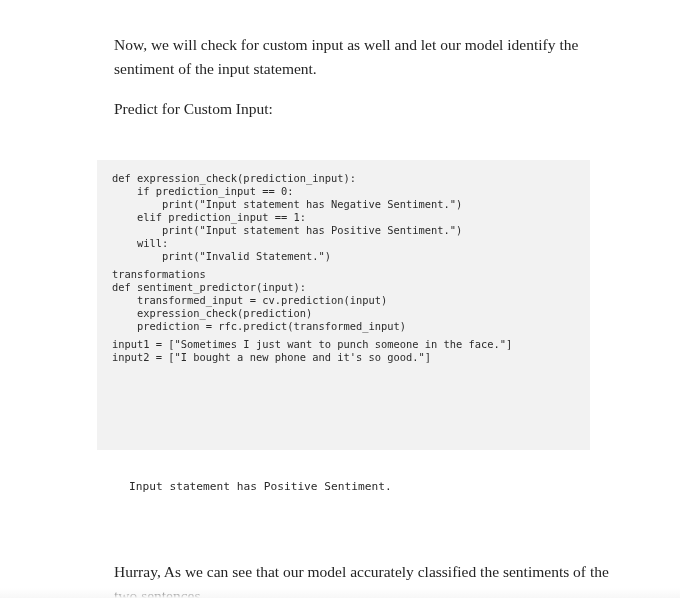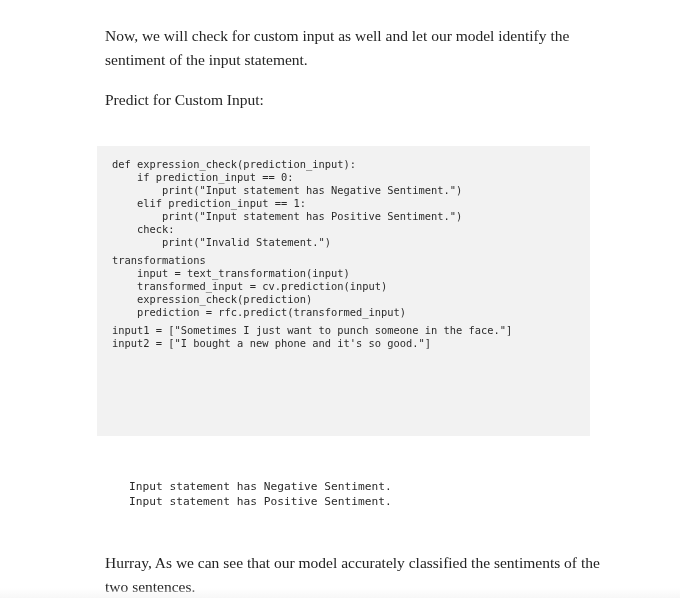--- a/index.html
+++ b/index.html
@@ -17,33 +17,33 @@
       position: absolute;
       left: 97px;
       top: 0;
       width: 496px;
     }
     .para {
       font-family: "Liberation Serif", "DejaVu Serif", serif;
       font-size: 15.5px;
       line-height: 24px;
       color: #242424;
-      margin: 8px;
+      margin: 17px;
       position: absolute;
       left: 0;
       width: 496px;
     }
     .p-intro { top: 16px; }
     .p-heading { top: 80px; }
     .p-outro { top: 543px; }
 
     .code-block {
       position: absolute;
       left: 0;
-      top: 146px;
+      top: 160px;
       width: 493px;
       height: 290px;
       background: #f2f2f2;
       box-sizing: border-box;
       padding: 12px 0 0 15px;
     }
     .code-line {
       font-family: "DejaVu Sans Mono", "Liberation Mono", monospace;
       font-size: 10.4px;
       line-height: 13px;
@@ -84,35 +84,34 @@
   <p class="para p-intro">Now, we will check for custom input as well and let our model identify the sentiment of the input statement.</p>
 
   <p class="para p-heading">Predict for Custom Input:</p>
 
   <div class="code-block">
     <div class="code-line">def expression_check(prediction_input):</div>
     <div class="code-line">    if prediction_input == 0:</div>
     <div class="code-line">        print("Input statement has Negative Sentiment.")</div>
     <div class="code-line">    elif prediction_input == 1:</div>
     <div class="code-line">        print("Input statement has Positive Sentiment.")</div>
-    <div class="code-line">    check:</div>
+    <div class="code-line">    will:</div>
     <div class="code-line">        print("Invalid Statement.")</div>
     <div class="code-gap"></div>
     <div class="code-line">transformations</div>
-    <div class="code-line">    input = text_transformation(input)</div>
+    <div class="code-line">def sentiment_predictor(input):</div>
     <div class="code-line">    transformed_input = cv.prediction(input)</div>
     <div class="code-line">    expression_check(prediction)</div>
     <div class="code-line">    prediction = rfc.predict(transformed_input)</div>
     <div class="code-gap"></div>
     <div class="code-line">input1 = ["Sometimes I just want to punch someone in the face."]</div>
     <div class="code-line">input2 = ["I bought a new phone and it's so good."]</div>
     <div class="code-gap"></div>
   </div>
 
   <div class="output-block">
-    <div class="out-line">Input statement has Negative Sentiment.</div>
     <div class="out-line">Input statement has Positive Sentiment.</div>
   </div>
 
   <p class="para p-outro">Hurray, As we can see that our model accurately classified the sentiments of the two sentences.</p>
 </div>
 
 <div class="bottom-fade"></div>
 
 </body></html>

